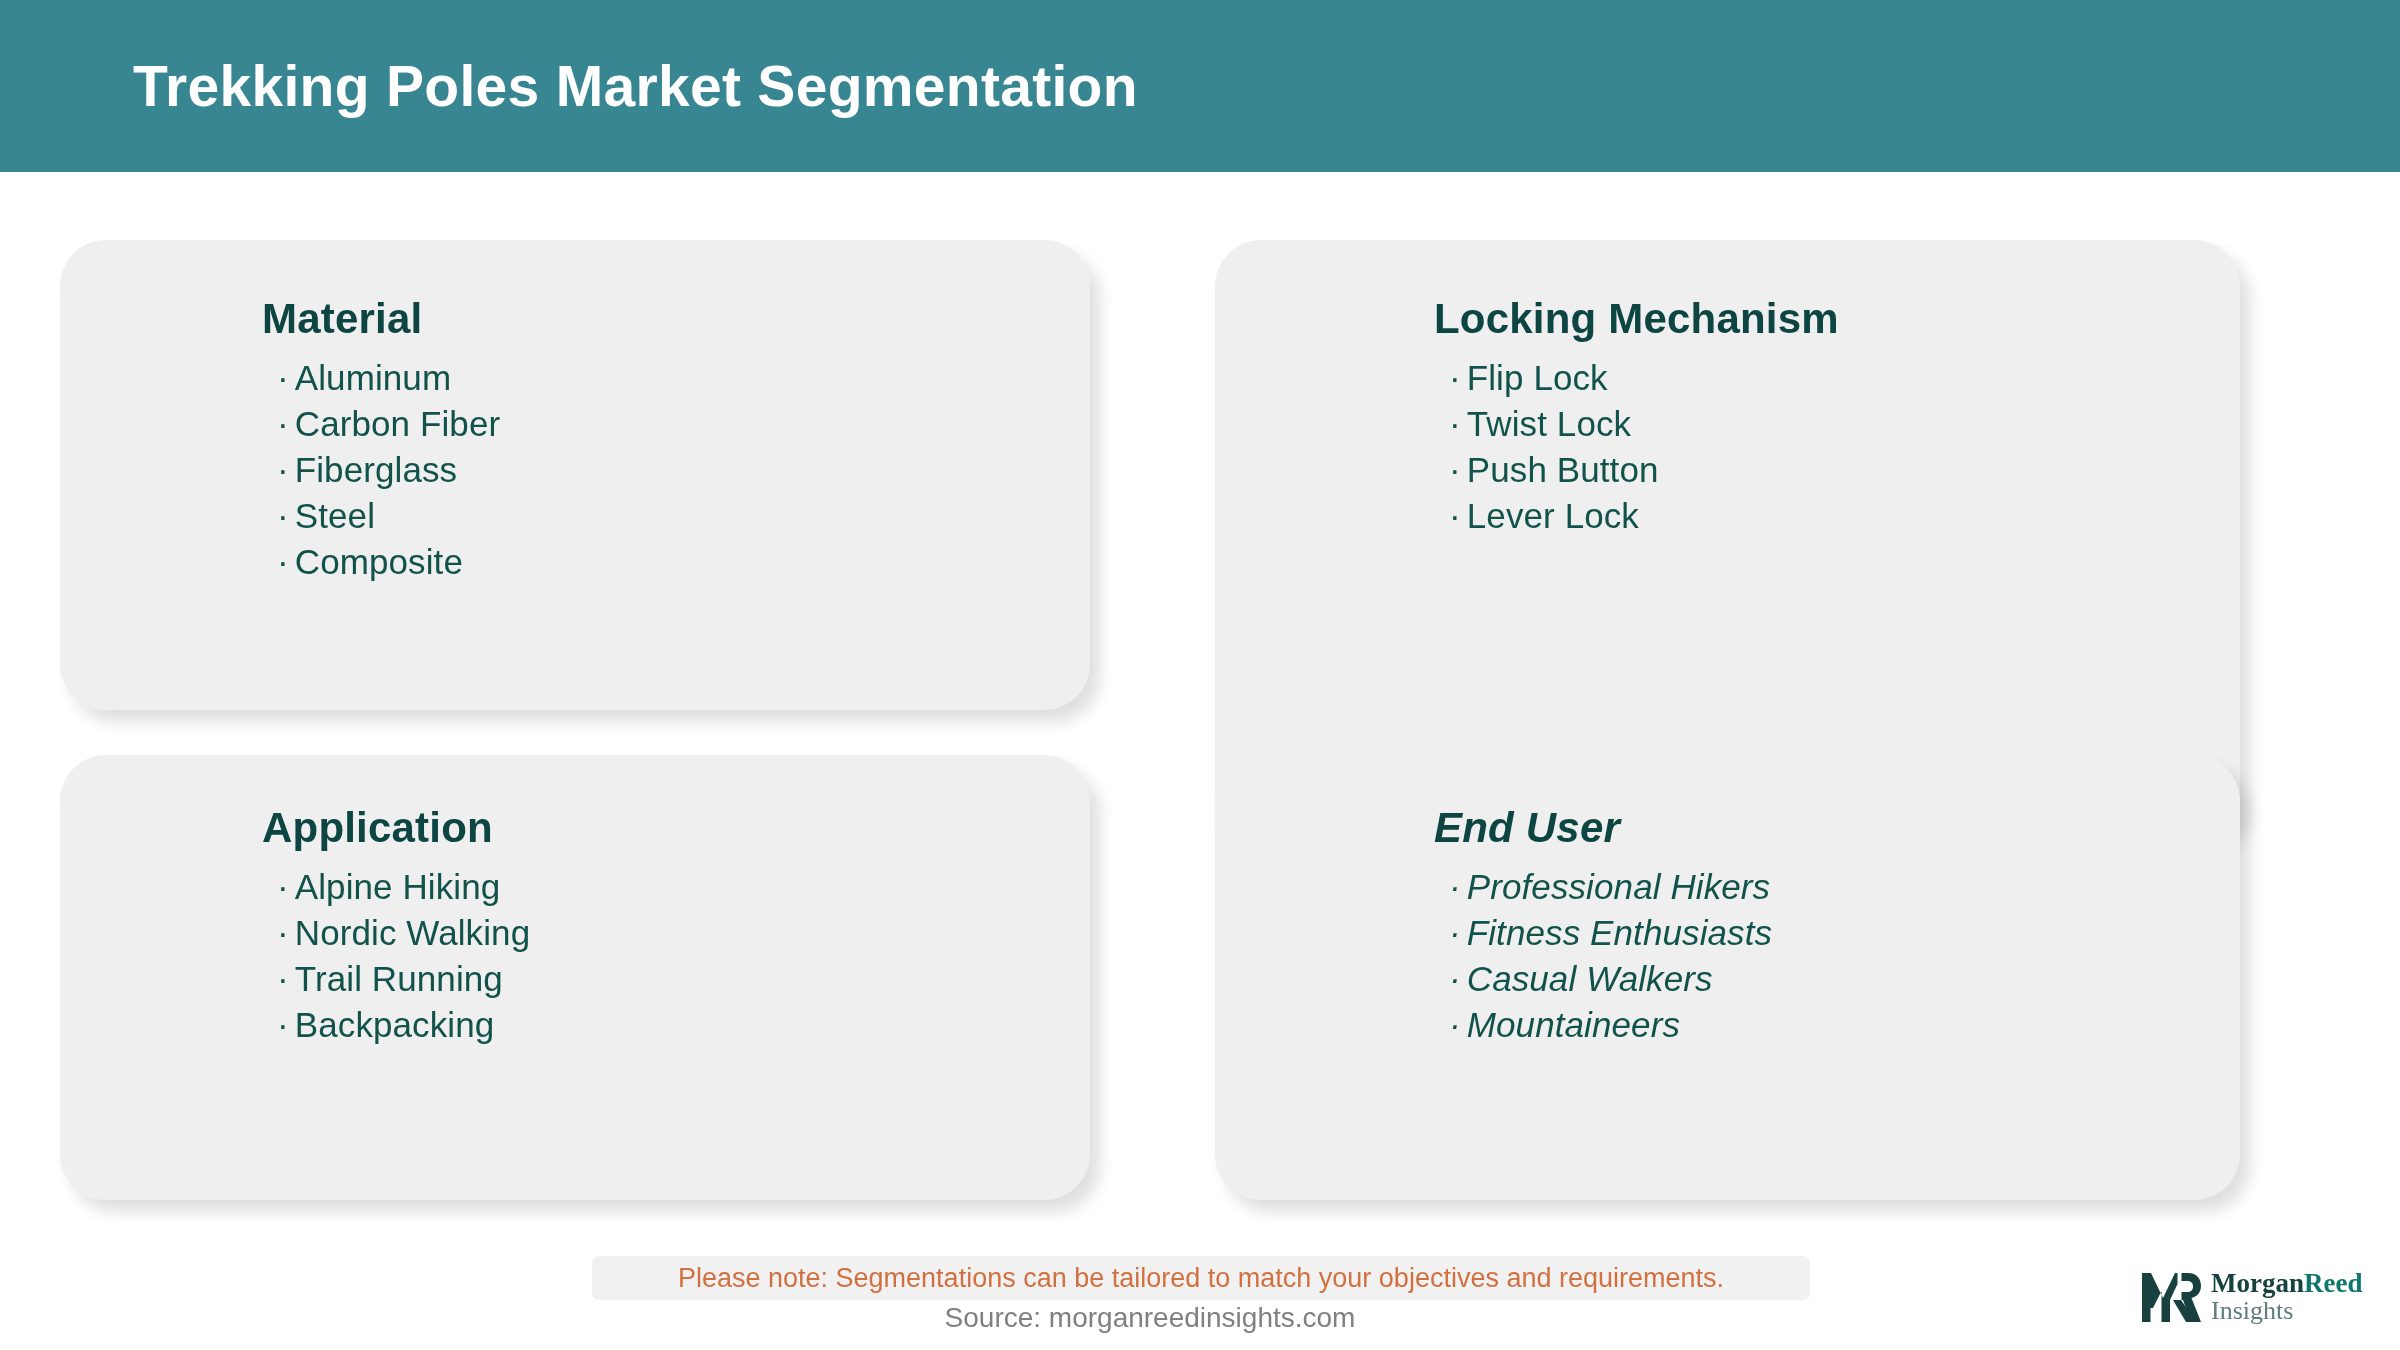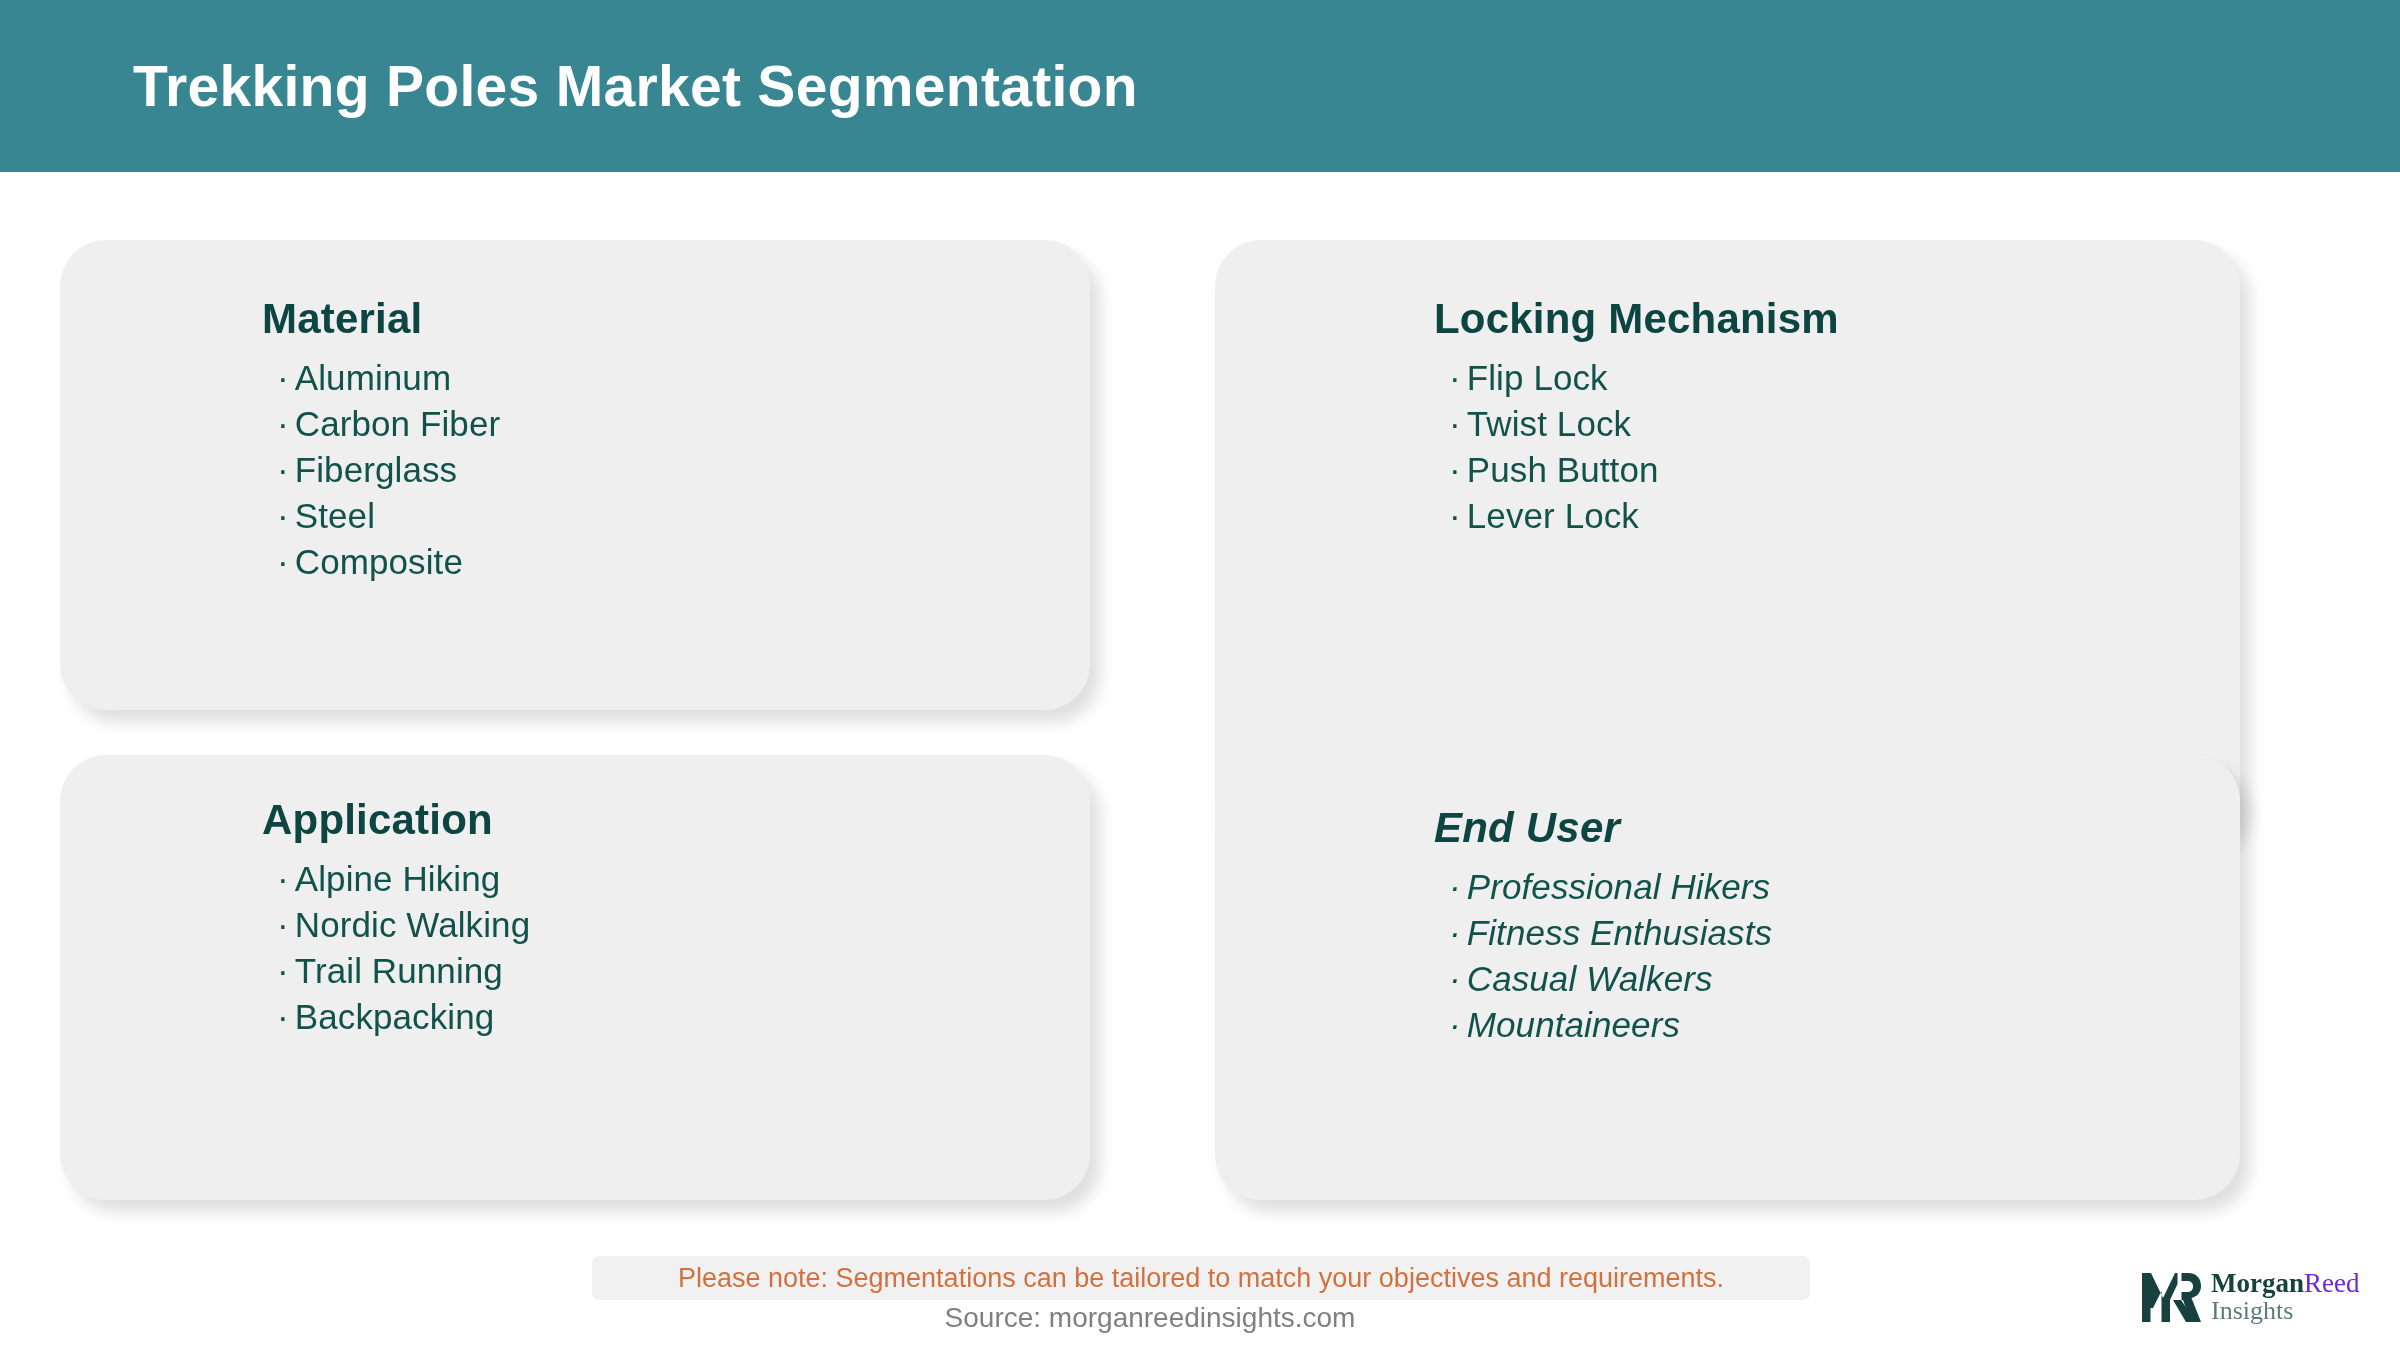--- a/index.html
+++ b/index.html
@@ -40,21 +40,21 @@
   #card-application     {left:60px;  top:755px; width:1030px; height:445px;}
   #card-end-user        {left:1215px;top:755px; width:1025px; height:445px;}
 
   .card-inner{
     position:absolute;
     left:202px;   
     top:58px;
   }
   #card-locking  .card-inner,
   #card-end-user .card-inner{ left:219px; }
-  #card-application .card-inner{ top:44px; }
+  #card-application .card-inner{ top:52px; }
   #card-end-user    .card-inner{ top:52px;font-style:italic; }
 
   .card-title{
     color:#0d4542;
     font-size:42px;
     font-weight:bold;
     line-height:1.0;
     margin:0 0 8px 0;
     white-space:nowrap;
     letter-spacing:0.2px;
@@ -100,21 +100,21 @@
     width:240px;height:70px;
     display:flex;align-items:center;
   }
   #logo-mark{ width:62px;height:54px;flex:0 0 auto;margin-right:9px;}
   #logo-words{
     display:flex;flex-direction:column;justify-content:center;
     font-family:"Liberation Serif", serif;
     line-height:1.02;
   }
   #logo-line1{ font-size:27px; font-weight:bold; color:#16423f; white-space:nowrap;}
-  #logo-line1 .light{ font-weight:normal; color:#6d28d9;}
+  #logo-line1 .light{ font-weight:bold; color:#0f766e;}
   #logo-line2{ font-size:26px; color:#5c7d79; white-space:nowrap;}
 </style>
 </head>
 <body>
 
 <div id="header-bar">
   <div id="header-title">Trekking Poles Market Segmentation</div>
 </div>
 
 <div class="card" id="card-material">

